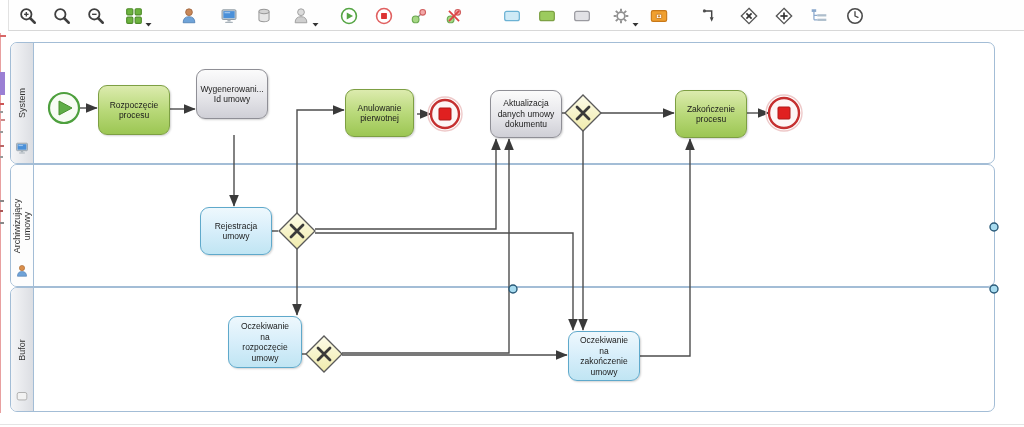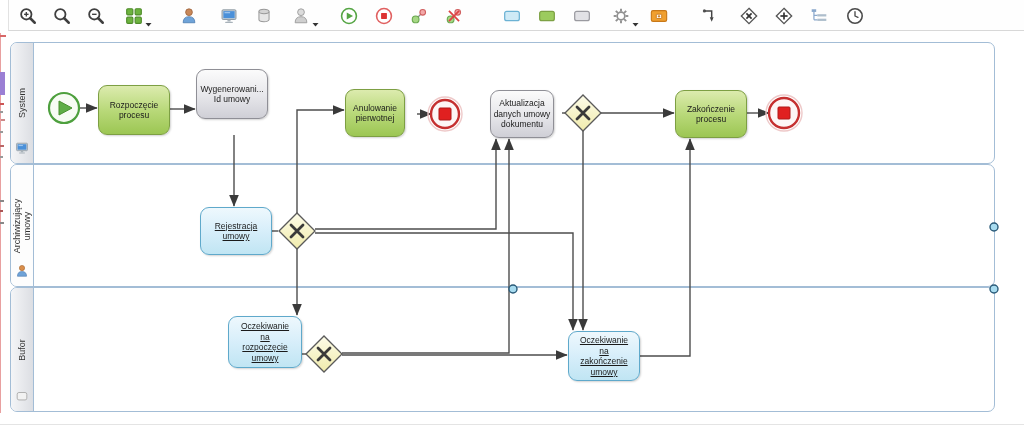--- a/index.html
+++ b/index.html
@@ -25,21 +25,21 @@
         font-size:9px;color:#333;display:flex;flex-direction:column;align-items:center;
         line-height:10px;white-space:nowrap;}
   .lane-icon{position:absolute;left:4px;bottom:8px;width:14px;height:14px;}
   
   #edges,#nodes{position:absolute;left:0;top:0;pointer-events:none;}
   .task{position:absolute;border-radius:9px;display:flex;flex-direction:column;align-items:center;
         justify-content:center;font-size:8.5px;line-height:10.5px;text-align:center;color:#1b1b1b;
         box-sizing:border-box;box-shadow:1px 1px 2px rgba(0,0,0,.18);cursor:pointer;z-index:3;}
   .task.green{background:linear-gradient(180deg,#dcebae 0%,#b9d97a 50%,#9cc653 100%);border:1.5px solid #7d9f43;}
   .task.gray{background:linear-gradient(180deg,#fbfbfb 0%,#e6e6ea 55%,#cfcfd6 100%);border:1.5px solid #8f8f96;}
-  .task.blue{background:linear-gradient(180deg,#eef8fd 0%,#d7eefa 50%,#c0e5f3 100%);border:1.5px solid #5fa9cb;text-decoration:underline;}
+  .task.blue{background:linear-gradient(180deg,#eef8fd 0%,#d7eefa 50%,#c0e5f3 100%);border:1.5px solid #5fa9cb;}
   .bottom-line{position:absolute;left:0;top:424px;width:1024px;height:1px;background:#e4e4e4;}
 </style>
 </head>
 <body>
 
 <div class="sliver">
   <div class="m" style="left:0;top:33px;width:1px;height:380px;background:#e8a0a0;"></div>
   <div class="m" style="left:0;top:35px;width:6px;height:2px;background:#d86868;"></div>
   <div class="m" style="left:0;top:72px;width:5px;height:23px;background:#9b7fd4;"></div>
   <div class="m" style="left:0;top:103px;width:4px;height:2px;background:#cc5555;"></div>
@@ -287,25 +287,25 @@
 
 <div id="tasks">
     <div class="task green" style="left: 98px; top: 85px; width: 72px; height: 50px;">
       <div>Rozpoczęcie</div>
       <div>procesu</div>
     </div>
     <div class="task gray" style="left: 196px; top: 69px; width: 72px; height: 50px;">
       <div>Wygenerowani...</div>
       <div>Id umowy</div>
     </div>
-    <div class="task green" style="left: 345px; top: 89px; width: 60px; height: 48px;">
+    <div class="task green" style="left: 345px; top: 89px; width: 69px; height: 48px;">
       <div>Anulowanie</div>
       <div>pierwotnej</div>
     </div>
-    <div class="task gray" style="left: 490px; top: 90px; width: 64px; height: 48px;">
+    <div class="task gray" style="left: 490px; top: 90px; width: 72px; height: 48px;">
       <div>Aktualizacja</div>
       <div>danych umowy</div>
       <div>dokumentu</div>
     </div>
     <div class="task green" style="left: 675px; top: 90px; width: 72px; height: 48px;">
       <div>Zakończenie</div>
       <div>procesu</div>
     </div>
     <div class="task blue" style="left: 200px; top: 207px; width: 72px; height: 48px;">
       <div>Rejestracja</div>

